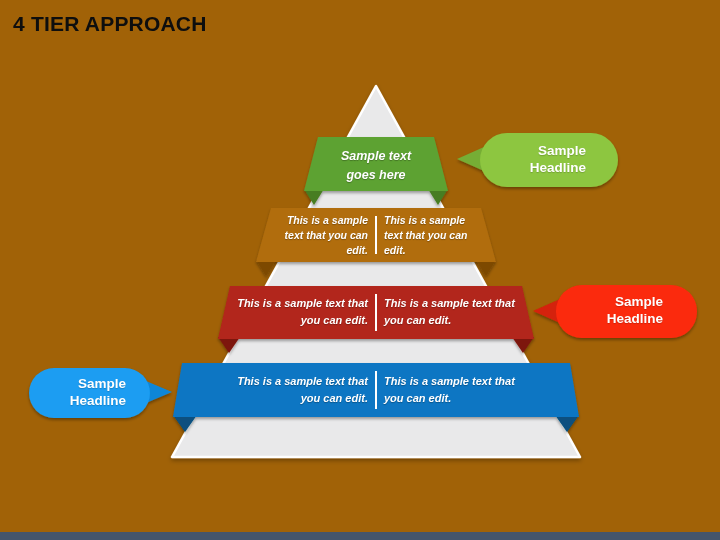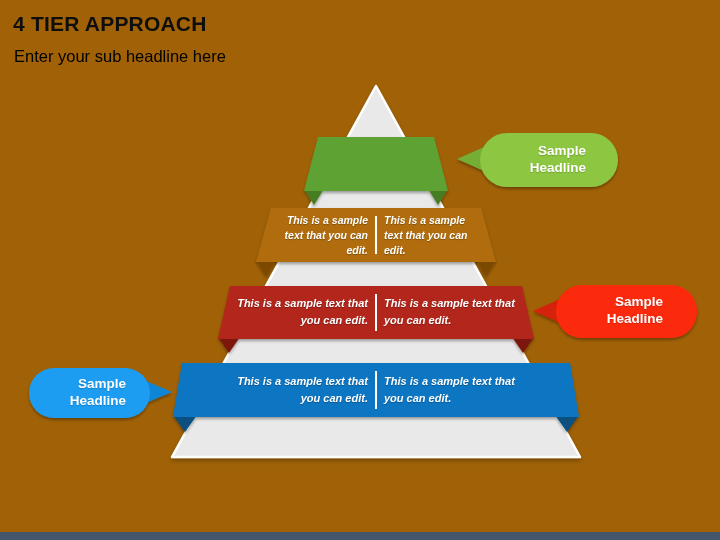--- a/index.html
+++ b/index.html
@@ -93,22 +93,22 @@
       <rect x="556" y="285" width="141" height="53" rx="26" fill="#fb2a0a"></rect>
     </g>
 
     <g filter="url(#ds)">
       <polygon points="146,381 146,403 172,392" fill="#0f86d8"></polygon>
       <rect x="29" y="368" width="121" height="50" rx="25" fill="#1b9df2"></rect>
     </g>
   </svg>
 
   <div class="slide-title">4 TIER APPROACH</div>
-  <div class="slide-subtitle">Enter your sub headline here</div>
 
+  <div class="txt band-text t1">Sample text goes here</div>
 
   <div class="txt band-text t2L">This is a sample text that you can edit.</div>
   <div class="txt band-text t2R">This is a sample text that you can edit.</div>
 
   <div class="txt band-text t3L">This is a sample text that you can edit.</div>
   <div class="txt band-text t3R">This is a sample text that you can edit.</div>
 
   <div class="txt band-text t4L">This is a sample text that you can edit.</div>
   <div class="txt band-text t4R">This is a sample text that you can edit.</div>
 

